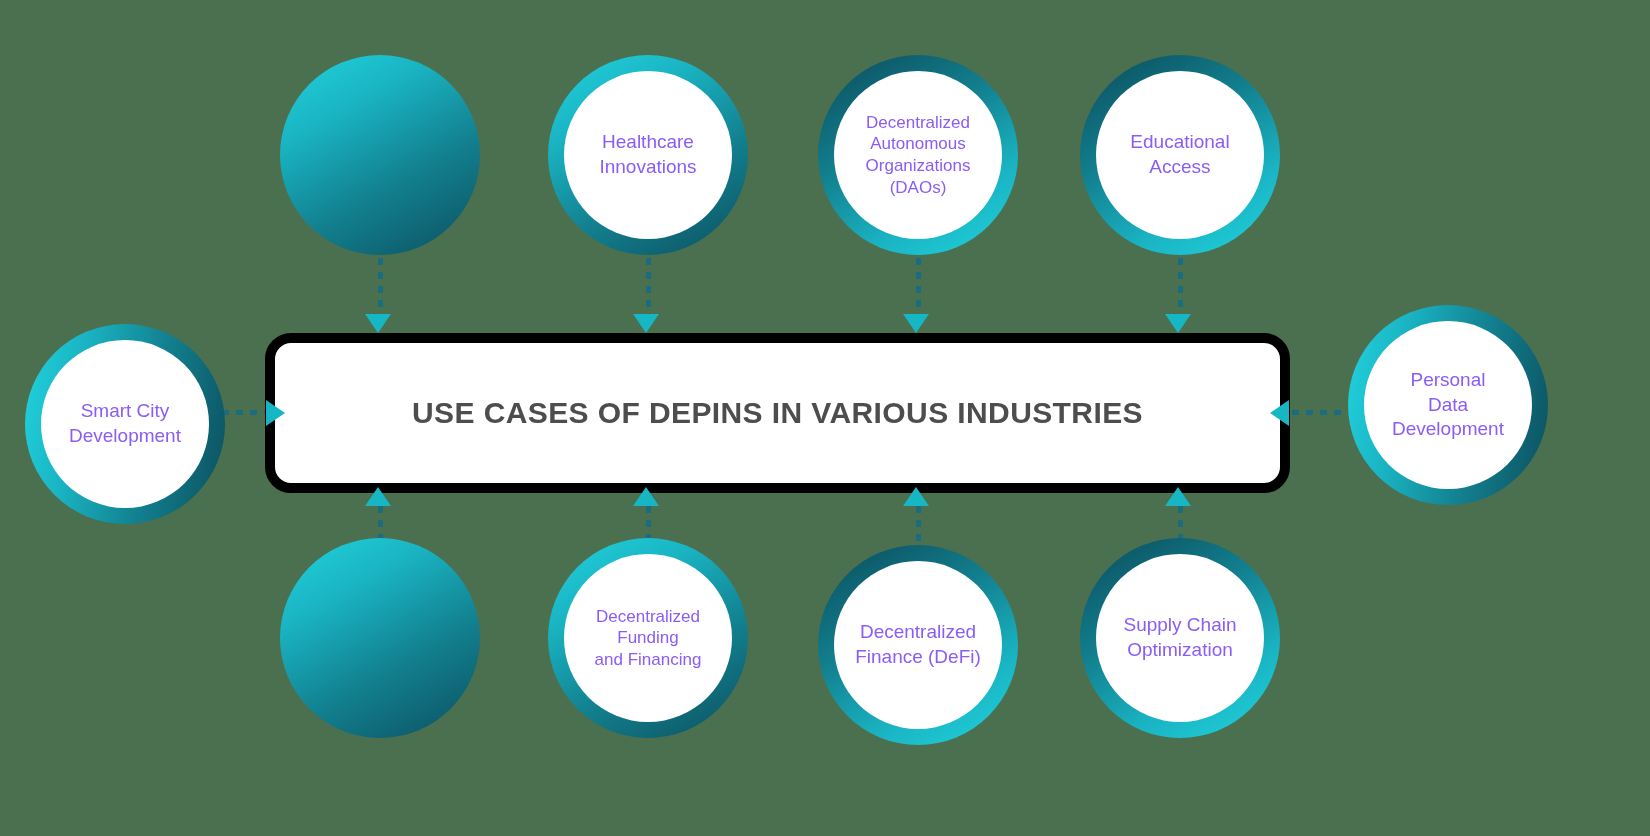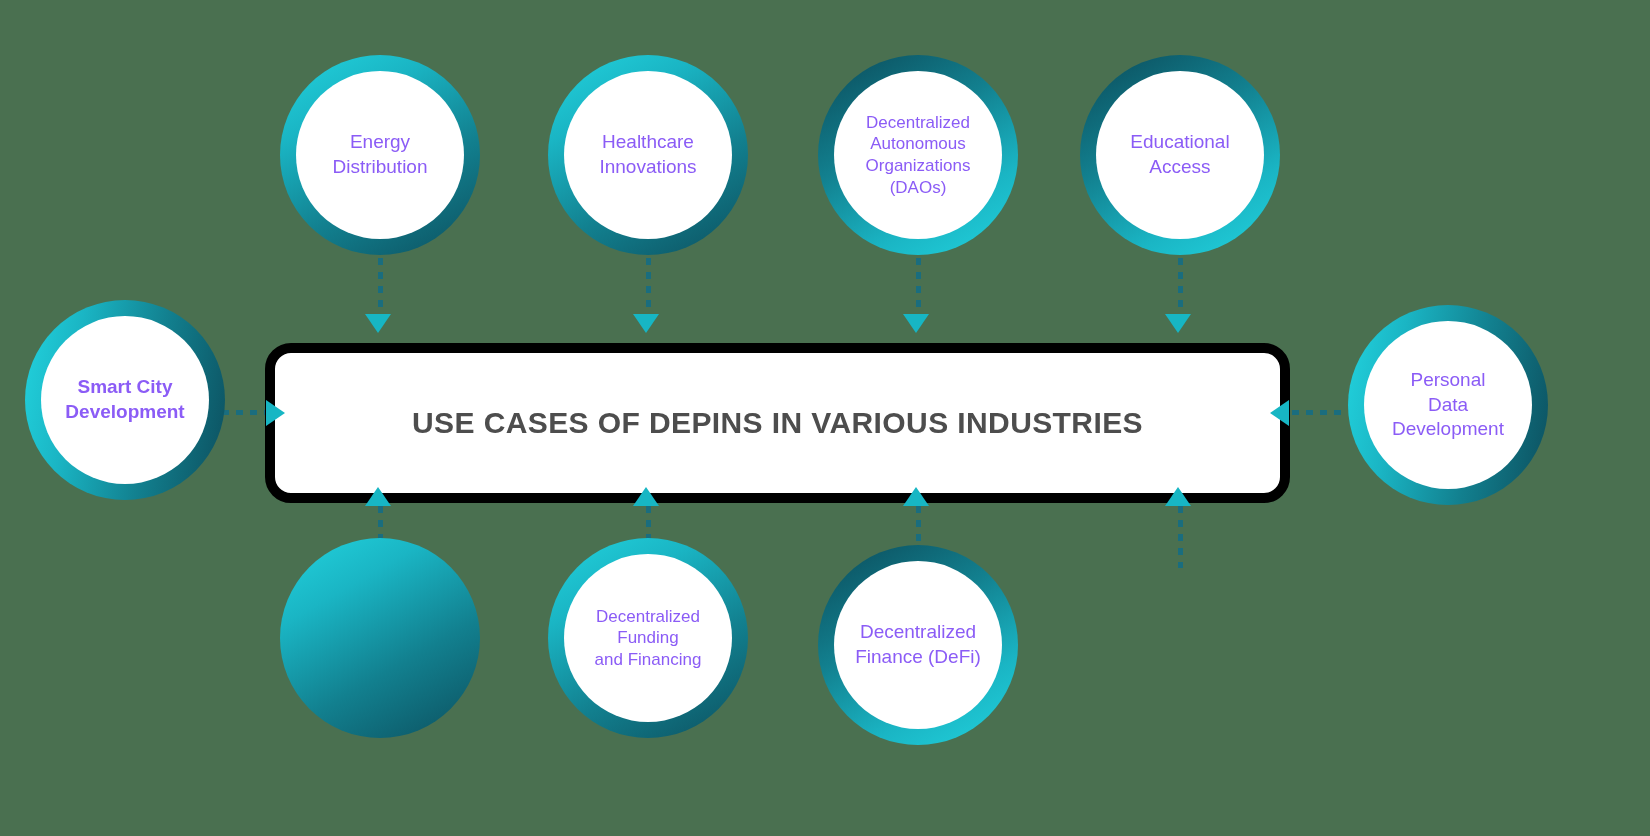--- a/index.html
+++ b/index.html
@@ -15,21 +15,21 @@
   #diagram {
     position: relative;
     width: 1650px;
     height: 836px;
   }
 
   
   .center-box {
     position: absolute;
     left: 265px;
-    top: 343px;
+    top: 333px;
     width: 1025px;
     height: 160px;
     background: #ffffff;
     border: 10px solid #000000;
     border-radius: 26px;
     display: flex;
     align-items: center;
     justify-content: center;
     z-index: 5;
   }
@@ -157,24 +157,20 @@
 
   <div class="conn conn-h" style="left:1292px; top:410px; width:52px;"></div>
   <div class="arrow arrow-left" style="left:1270px; top:400px;"></div>
 
   <div class="center-box">
     <div class="center-title">USE CASES OF DEPINS IN VARIOUS INDUSTRIES</div>
   </div>
 
   <div class="node" style="left:280px; top:55px;">
     <div class="node-ring ring-a"></div>
-    <div class="node-face">
-      <div class="node-label">Energy
-Distribution</div>
-    </div>
   </div>
 
   <div class="node" style="left:548px; top:55px;">
     <div class="node-ring ring-a"></div>
     <div class="node-face">
       <div class="node-label">Healthcare
 Innovations</div>
     </div>
   </div>
 
@@ -210,22 +206,29 @@
   </div>
 
   <div class="node" style="left:818px; top:545px;">
     <div class="node-ring ring-b"></div>
     <div class="node-face">
       <div class="node-label">Decentralized
 Finance (DeFi)</div>
     </div>
   </div>
 
-
-  <div class="node" style="left:25px; top:300px;font-weight:bold;">
+  <div class="node" style="left:1080px; top:538px;">
+    <div class="node-ring ring-b"></div>
+    <div class="node-face">
+      <div class="node-label">Supply Chain
+Optimization</div>
+    </div>
+  </div>
+
+  <div class="node" style="left:25px; top:324px;">
     <div class="node-ring ring-c"></div>
     <div class="node-face">
       <div class="node-label">Smart City
 Development</div>
     </div>
   </div>
 
   <div class="node" style="left:1348px; top:305px;">
     <div class="node-ring ring-c"></div>
     <div class="node-face">

